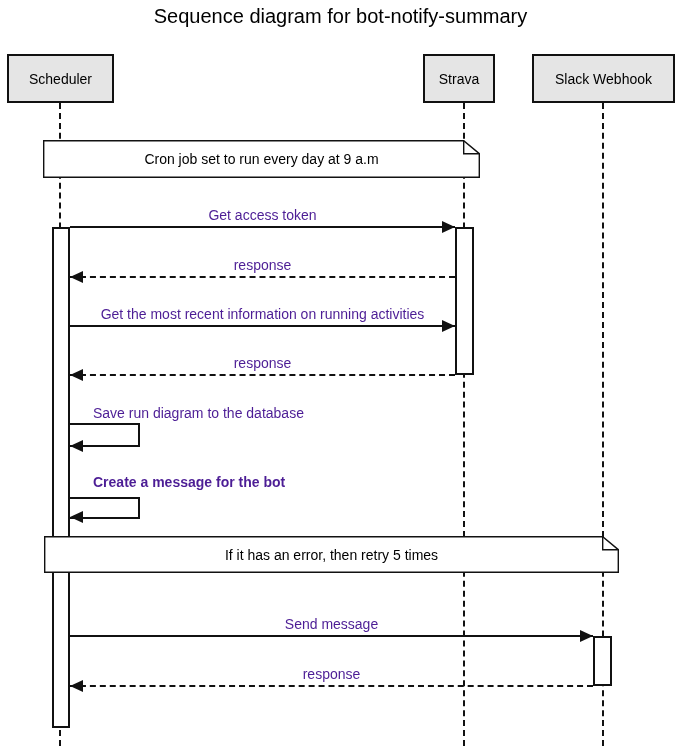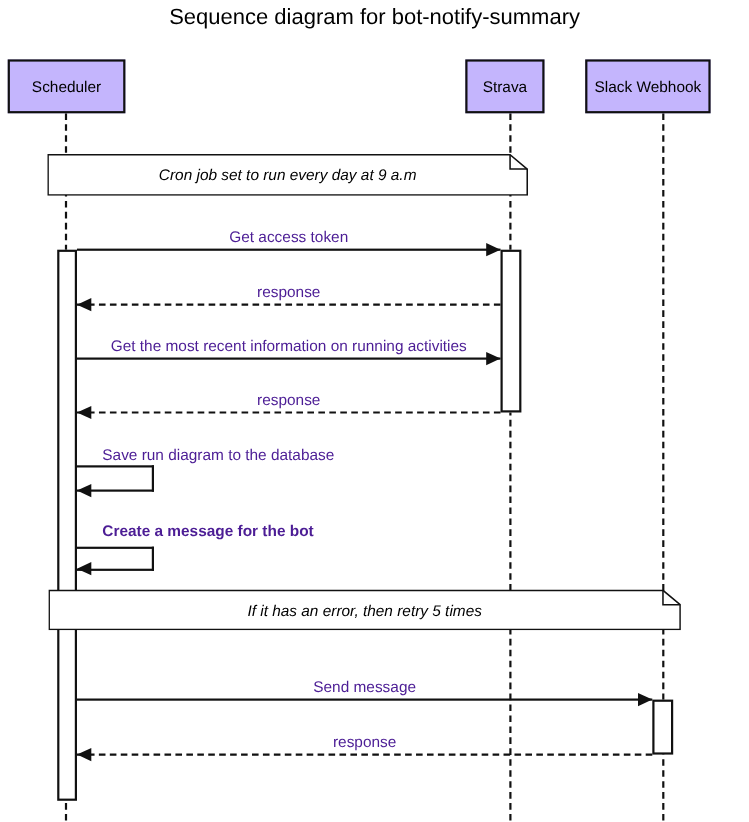--- a/index.html
+++ b/index.html
@@ -6,21 +6,21 @@
   #canvas{
     position:relative;width:681px;height:747px;background:#ffffff;
     font-family:"Liberation Sans",sans-serif;color:#000000;overflow:hidden;
   }
   .title{
     position:absolute;top:5px;left:0;width:681px;text-align:center;
     font-size:20px;color:#000;z-index:6;
   }
   .actor{
     position:absolute;top:54px;height:49px;box-sizing:border-box;
-    background:#c4b5fd;border:2.5px solid #111;display:flex;align-items:center;
+    background:#e5e5e5;border:2.5px solid #111;display:flex;align-items:center;
     justify-content:center;font-size:14px;z-index:5;
   }
   .lifeline{
     position:absolute;top:103px;height:643px;width:0;
     border-left:2px dashed #111;z-index:1;
   }
   .activation{
     position:absolute;box-sizing:border-box;background:#fff;
     border:2px solid #111;z-index:2;
   }
@@ -32,21 +32,21 @@
   .ah.left{border-width:6px 13px 6px 0;border-color:transparent #111 transparent transparent;}
   .selfloop{
     position:absolute;box-sizing:border-box;z-index:3;
     border-top:2px solid #111;border-right:2px solid #111;border-bottom:2px solid #111;
   }
   .msg-label{
     position:absolute;font-size:14px;height:17px;line-height:17px;
     text-align:center;color:#4c1d95;z-index:3;white-space:nowrap;
   }
   .msg-label.leftalign{text-align:left;}
-  .note{position:absolute;z-index:4;font-style:italic;}
+  .note{position:absolute;z-index:4;}
   .note svg{display:block;}
   .note-text{
     position:absolute;top:0;left:0;width:100%;height:100%;
     display:flex;align-items:center;justify-content:center;
     font-size:14px;color:#000;z-index:5;white-space:nowrap;
   }
 </style>
 </head>
 <body>
 
@@ -61,21 +61,21 @@
   <div class="activation" style="left:52px;top:227px;width:18px;height:501px;"></div>
   <div class="activation" style="left:455px;top:227px;width:19px;height:148px;"></div>
   <div class="activation" style="left:593px;top:636px;width:19px;height:50px;"></div>
 
   <div class="actor" style="left:7px;width:107px;">
     <span>Scheduler</span>
   </div>
   <div class="actor" style="left:423px;width:72px;">
     <span>Strava</span>
   </div>
-  <div class="actor" style="left:532px;width:114px;">
+  <div class="actor" style="left:532px;width:143px;">
     <span>Slack Webhook</span>
   </div>
 
   <div class="msg-label" style="left:70px;top:207px;width:385px;">Get access token</div>
   <div class="msg-line solid" style="left:70px;top:226px;width:385px;"></div>
   <div class="ah right" style="left:442px;top:221px;"></div>
 
   <div class="msg-label" style="left:70px;top:257px;width:385px;">response</div>
   <div class="msg-line dashed" style="left:70px;top:276px;width:385px;"></div>
   <div class="ah left" style="left:70px;top:271px;"></div>

